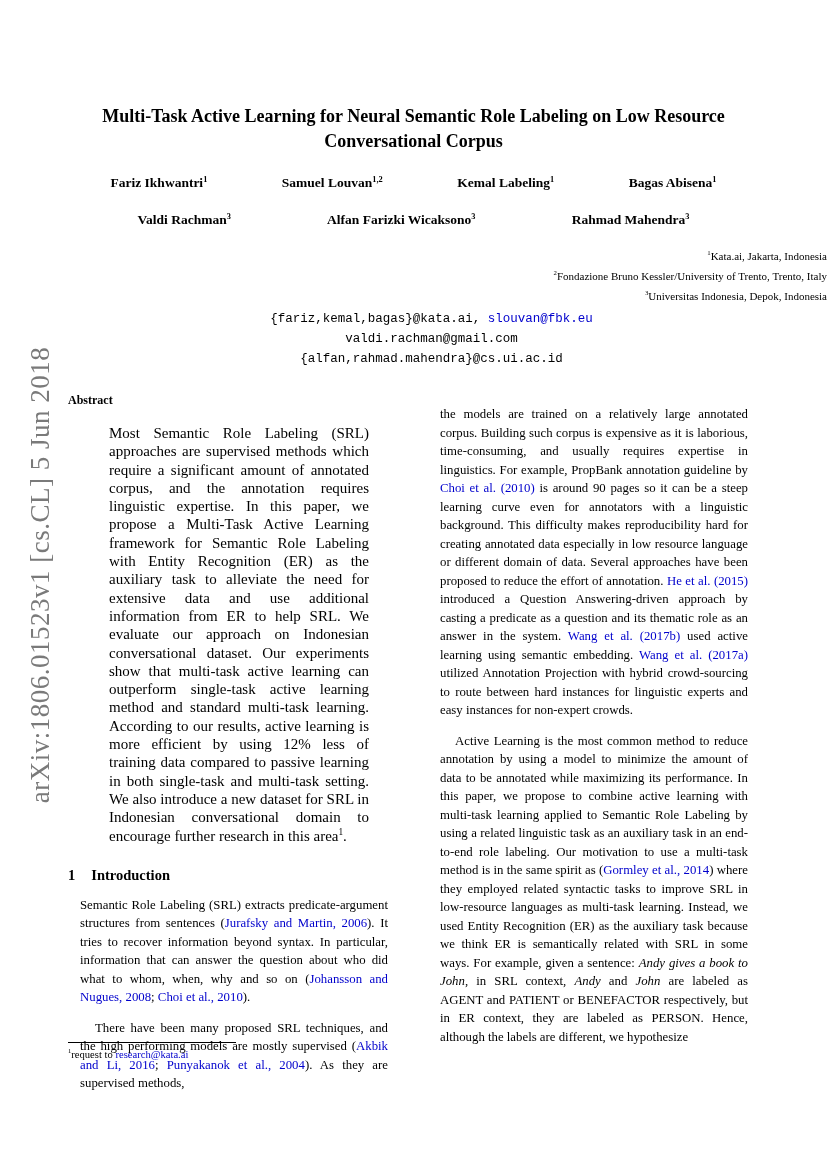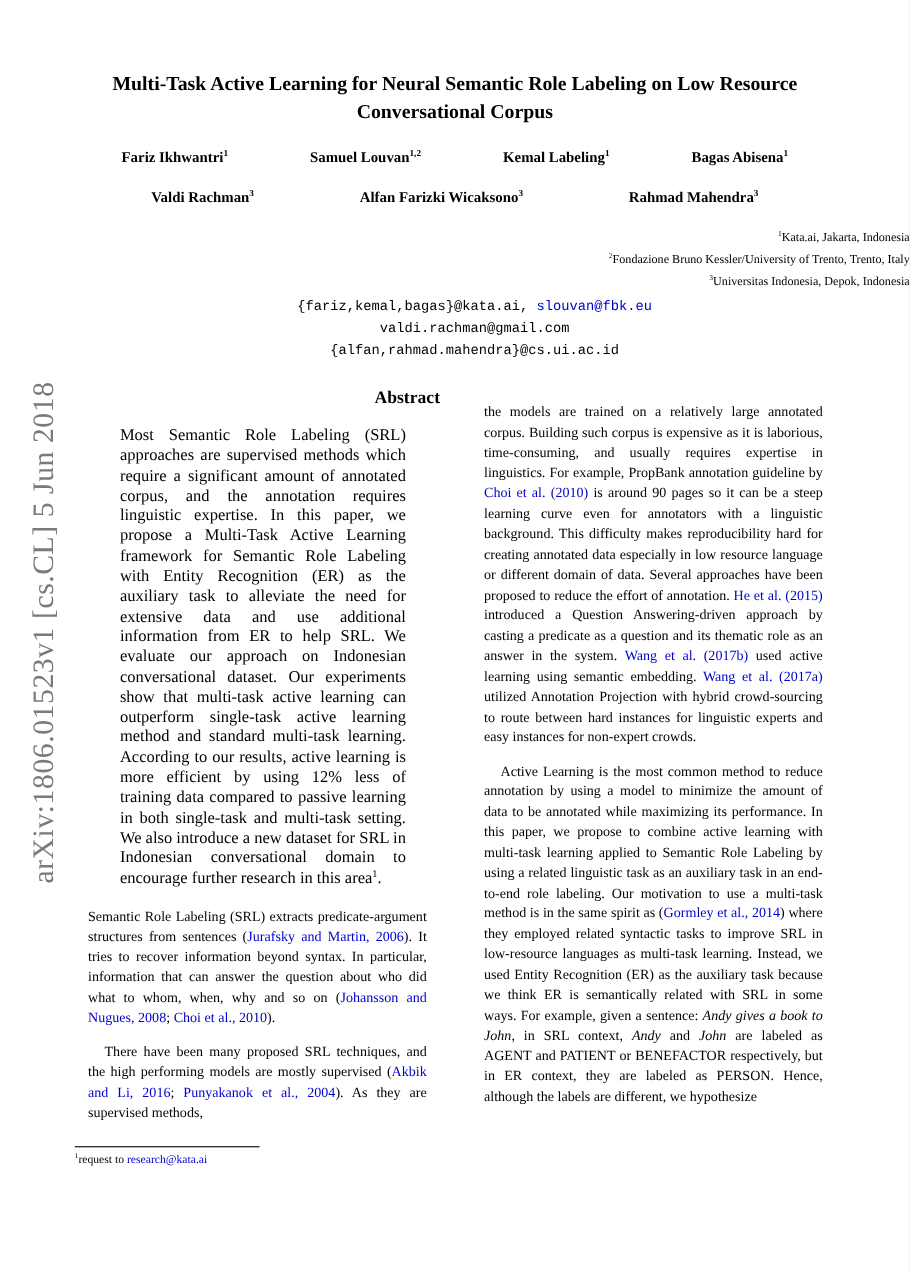--- a/index.html
+++ b/index.html
@@ -19,21 +19,21 @@
     overflow:hidden;
   }
   .watermark{
     position:absolute;left:40px;top:575px;
     transform:translate(-50%,-50%) rotate(-90deg);
     white-space:nowrap;
     font-size:27px;
     color:var(--watermark);
     letter-spacing:0.5px;
   }
-  .content{padding-top:64px;}
+  .content{padding-top:104px;}
   .title{
     width:632px;margin:0 auto 18px;
     text-align:center;
     font-size:18px;line-height:25px;font-weight:bold;
   }
   .authors-row{
     display:flex;justify-content:space-between;
     margin:16px auto;
     font-weight:bold;font-size:13.5px;line-height:21px;
   }
@@ -41,21 +41,21 @@
   .row2{width:552px;}
   .affils{ text-align:right;font-size:11px;line-height:20px;margin-top:2px; }
   .emails{
     text-align:center;
     font-family:"Liberation Mono","DejaVu Sans Mono",monospace;
     font-size:12.5px;line-height:20px;margin-top:3px;margin-left:36px;
   }
   sup,.sup{font-size:0.62em;vertical-align:super;line-height:0;}
   .columns{display:flex;gap:28px;margin:24px 67px 0 68px;}
   .col{width:332px;}
-  .abs-heading{text-align:right;font-weight:bold;font-size:16px;margin:0 0 10px 0;font-family:Liberation Serif, serif;}
+  .abs-heading{text-align:left;font-weight:bold;font-size:12px;margin:0 0 10px 0;font-family:Liberation Serif, serif;}
   .abs-body{
     font-size:15px;line-height:18.3px;
     text-align:justify;margin:16px;padding:0 15px 0 25px;
     hyphens:auto;-webkit-hyphens:auto;
   }
   .sec-heading{font-size:14.5px;font-weight:bold;margin:22px 0 12px 0;}
   .sec-num{display:inline-block;margin-right:16px;}
   p.body{
     font-size:12.8px;line-height:18.5px;
     text-align:justify;margin:12px;
@@ -103,20 +103,21 @@
       <div><span>{alfan,rahmad.mahendra}@cs.ui.ac.id</span></div>
     </div>
 
     <div class="columns">
 
       <div class="col left">
         <div class="abstract">
           <div class="abs-heading">Abstract</div>
           <p class="abs-body"><span>Most Semantic Role Labeling (SRL) approaches are supervised methods which require a significant amount of annotated corpus, and the annotation requires linguistic expertise. In this paper, we propose a Multi-Task Active Learning framework for Semantic Role Labeling with Entity Recognition (ER) as the auxiliary task to alleviate the need for extensive data and use additional information from ER to help SRL. We evaluate our approach on Indonesian conversational dataset. Our experiments show that multi-task active learning can outperform single-task active learning method and standard multi-task learning. According to our results, active learning is more efficient by using 12% less of training data compared to passive learning in both single-task and multi-task setting. We also introduce a new dataset for SRL in Indonesian conversational domain to encourage further research in this area</span><span class="sup">1</span><span>.</span></p>
         </div>
+        <h2 class="sec-heading"><span class="sec-num">1</span><span class="sec-title">Introduction</span></h2>
         <p class="body"><span>Semantic Role Labeling (SRL) extracts predicate-argument structures from sentences (</span><span class="link">Jurafsky and Martin, 2006</span><span>). It tries to recover information beyond syntax. In particular, information that can answer the question about who did what to whom, when, why and so on (</span><span class="link">Johansson and Nugues, 2008</span><span>; </span><span class="link">Choi et al., 2010</span><span>).</span></p>
         <p class="body indent"><span>There have been many proposed SRL techniques, and the high performing models are mostly supervised (</span><span class="link">Akbik and Li, 2016</span><span>; </span><span class="link">Punyakanok et al., 2004</span><span>). As they are supervised methods,</span></p>
       </div>
 
       <div class="col right">
         <p class="body"><span>the models are trained on a relatively large annotated corpus. Building such corpus is expensive as it is laborious, time-consuming, and usually requires expertise in linguistics. For example, PropBank annotation guideline by </span><span class="link">Choi et al. (2010)</span><span> is around 90 pages so it can be a steep learning curve even for annotators with a linguistic background. This difficulty makes reproducibility hard for creating annotated data especially in low resource language or different domain of data. Several approaches have been proposed to reduce the effort of annotation. </span><span class="link">He et al. (2015)</span><span> introduced a Question Answering-driven approach by casting a predicate as a question and its thematic role as an answer in the system. </span><span class="link">Wang et al. (2017b)</span><span> used active learning using semantic embedding. </span><span class="link">Wang et al. (2017a)</span><span> utilized Annotation Projection with hybrid crowd-sourcing to route between hard instances for linguistic experts and easy instances for non-expert crowds.</span></p>
         <p class="body indent"><span>Active Learning is the most common method to reduce annotation by using a model to minimize the amount of data to be annotated while maximizing its performance. In this paper, we propose to combine active learning with multi-task learning applied to Semantic Role Labeling by using a related linguistic task as an auxiliary task in an end-to-end role labeling. Our motivation to use a multi-task method is in the same spirit as (</span><span class="link">Gormley et al., 2014</span><span>) where they employed related syntactic tasks to improve SRL in low-resource languages as multi-task learning. Instead, we used Entity Recognition (ER) as the auxiliary task because we think ER is semantically related with SRL in some ways. For example, given a sentence: </span><span class="i">Andy gives a book to John</span><span>, in SRL context, </span><span class="i">Andy</span><span> and </span><span class="i">John</span><span> are labeled as AGENT and PATIENT or BENEFACTOR respectively, but in ER context, they are labeled as PERSON. Hence, although the labels are different, we hypothesize</span></p>
       </div>
 
     </div>

